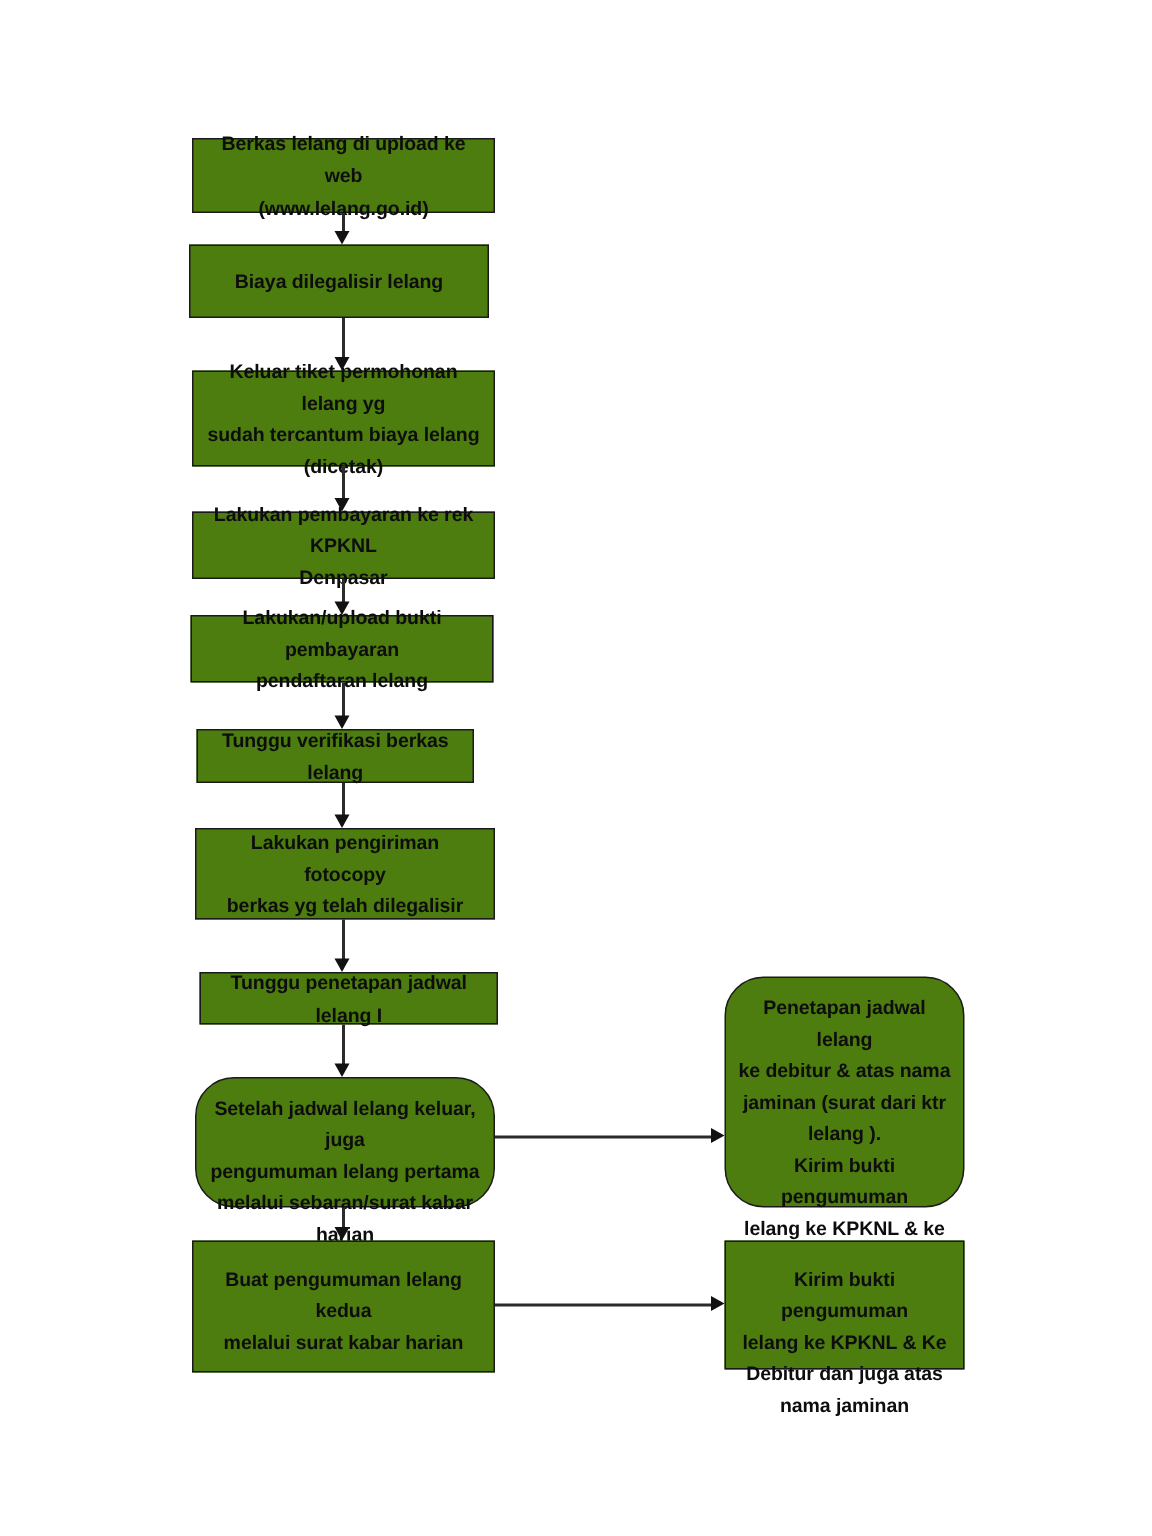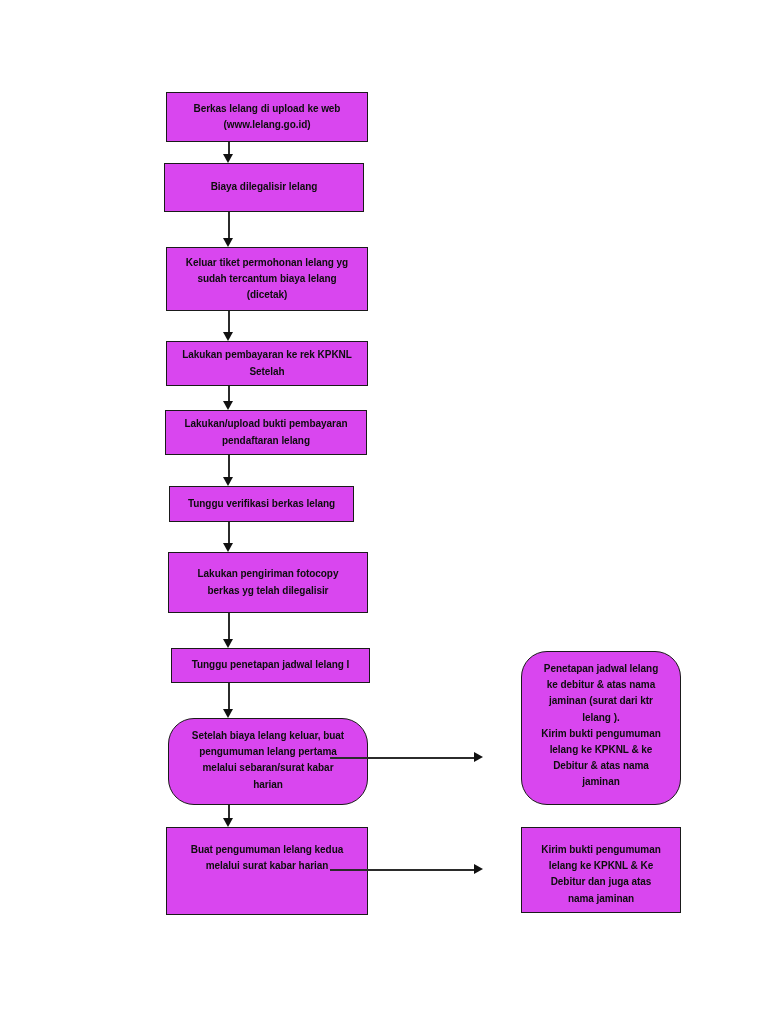--- a/index.html
+++ b/index.html
@@ -14,32 +14,31 @@
     position: relative;
     width: 768px;
     height: 1024px;
     background: #ffffff;
     overflow: hidden;
   }
   .node {
     position: absolute;
     box-sizing: border-box;
     border: 1.6px solid #1a1a1a;
-    background: #d946ef;
+    background: #4d7c0f;
     display: flex;
     align-items: center;
     justify-content: center;
     text-align: center;
     color: #0d0d0d;
     font-weight: bold;
-    font-size: 10px;
+    font-size: 13px;
     line-height: 1.62;
     padding: 2px 8px;
     letter-spacing: -0.05px;
-    margin-left: 38px;
   }
   .node .txt {
     display: block;
     width: 100%;
     white-space: pre-line;
   }
   .node.align-top {
     align-items: flex-start;
     padding-top: 9px;
     border-radius: 26px;
@@ -89,21 +88,21 @@
   </div>
 
   <div class="node" style="left:128px; top:247px; width:202px; height:64px;">
     <span class="txt">Keluar tiket permohonan lelang yg
 sudah tercantum biaya lelang
 (dicetak)</span>
   </div>
 
   <div class="node" style="left:128px; top:341px; width:202px; height:45px;">
     <span class="txt">Lakukan pembayaran ke rek KPKNL
-Setelah</span>
+Denpasar</span>
   </div>
 
   <div class="node" style="left:127px; top:410px; width:202px; height:45px;">
     <span class="txt">Lakukan/upload bukti pembayaran
 pendaftaran lelang</span>
   </div>
 
   <div class="node" style="left:131px; top:486px; width:185px; height:36px;">
     <span class="txt">Tunggu verifikasi berkas lelang</span>
   </div>
@@ -111,21 +110,21 @@
   <div class="node" style="left:130px; top:552px; width:200px; height:61px;">
     <span class="txt">Lakukan pengiriman fotocopy
 berkas yg telah dilegalisir</span>
   </div>
 
   <div class="node" style="left:133px; top:648px; width:199px; height:35px;">
     <span class="txt">Tunggu penetapan jadwal lelang I</span>
   </div>
 
   <div class="node align-top" style="left:130px; top:718px; width:200px; height:87px;">
-    <span class="txt">Setelah biaya lelang keluar, buat
+    <span class="txt">Setelah jadwal lelang keluar, juga
 pengumuman lelang pertama
 melalui sebaran/surat kabar
 harian</span>
   </div>
 
   <div class="node align-upper" style="left:128px; top:827px; width:202px; height:88px;">
     <span class="txt">Buat pengumuman lelang kedua
 melalui surat kabar harian</span>
   </div>
 

